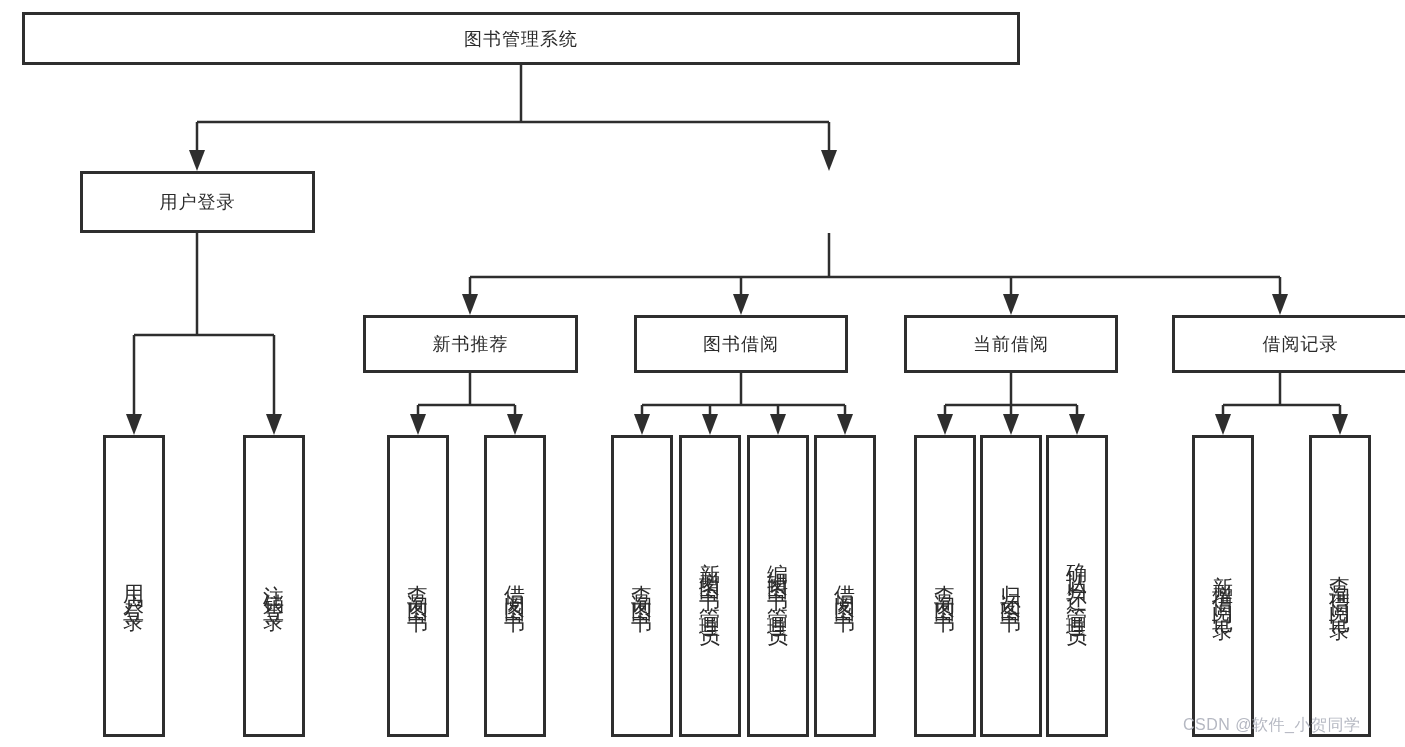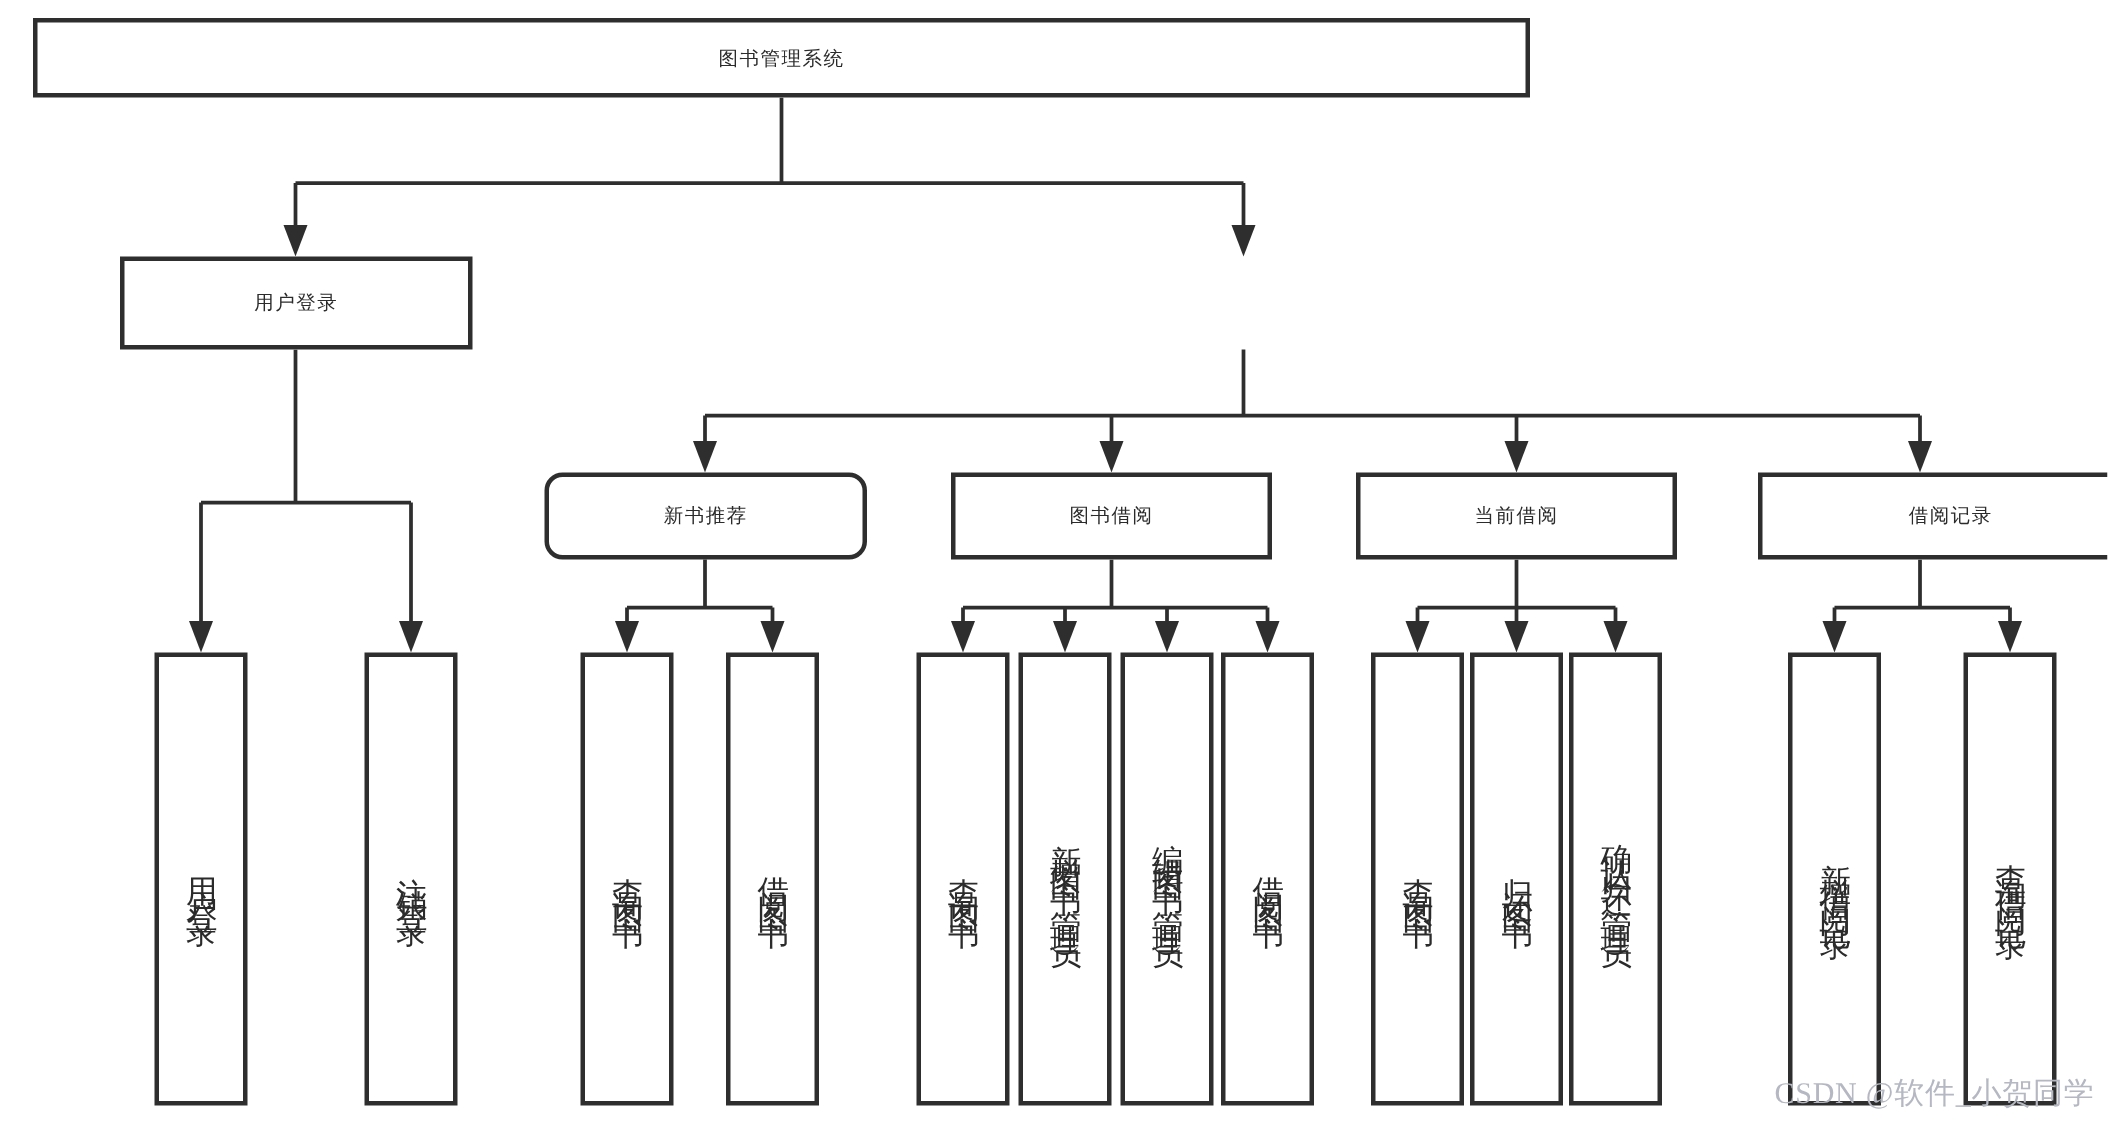--- a/index.html
+++ b/index.html
@@ -31,41 +31,40 @@
   }
   .node {
     position: absolute;
     box-sizing: border-box;
     background: #ffffff;
     border: 3px solid var(--line, #2e2e2e);
     display: flex;
     align-items: center;
     justify-content: center;
     color: var(--text, #2b2b2b);
-    font-size: 13px;
+    font-size: 18px;
     letter-spacing: 1px;
     text-align: center;
   }
   .node.v {
     writing-mode: vertical-rl;
     text-orientation: mixed;
     font-size: 21px;
     letter-spacing: 9px;
     line-height: 1.1;
   }
   .watermark {
     position: absolute;
     left: 1183px;
     top: 715px;
-    font-size: 20px;
+    font-size: 16px;
     letter-spacing: 0.5px;
     color: var(--wm, #b5b8c2);
     white-space: nowrap;
     z-index: 10;
-    font-family: Liberation Serif, serif;
   }
 </style>
 </head>
 <body>
 
 <div class="stage">
 
   <svg class="wires" width="1405" height="747" viewBox="0 0 1405 747">
     <defs>
       <path id="arrowhead" d="M -8 -21 L 8 -21 L 0 0 Z"></path>
@@ -133,21 +132,21 @@
       <use href="#arrowhead" x="1077" y="435"></use>
       <use href="#arrowhead" x="1223" y="435"></use>
       <use href="#arrowhead" x="1340" y="435"></use>
     </g>
   </svg>
 
   <div class="node" style="left:22px; top:12px; width:998px; height:53px;">图书管理系统</div>
 
   <div class="node" style="left:80px; top:171px; width:235px; height:62px;">用户登录</div>
 
-  <div class="node" style="left:363px; top:315px; width:215px; height:58px;border-radius:12px;">新书推荐</div>
+  <div class="node" style="left:363px; top:315px; width:215px; height:58px;">新书推荐</div>
   <div class="node" style="left:634px; top:315px; width:214px; height:58px;">图书借阅</div>
   <div class="node" style="left:904px; top:315px; width:214px; height:58px;">当前借阅</div>
   <div class="node" style="left:1172px; top:315px; width:257px; height:58px;">借阅记录</div>
 
   <div class="node v" style="left:103px; top:435px; width:62px; height:302px;">用户登录</div>
   <div class="node v" style="left:243px; top:435px; width:62px; height:302px;">注销登录</div>
 
   <div class="node v" style="left:387px; top:435px; width:62px; height:302px;">查询图书</div>
   <div class="node v" style="left:484px; top:435px; width:62px; height:302px;">借阅图书</div>
 

